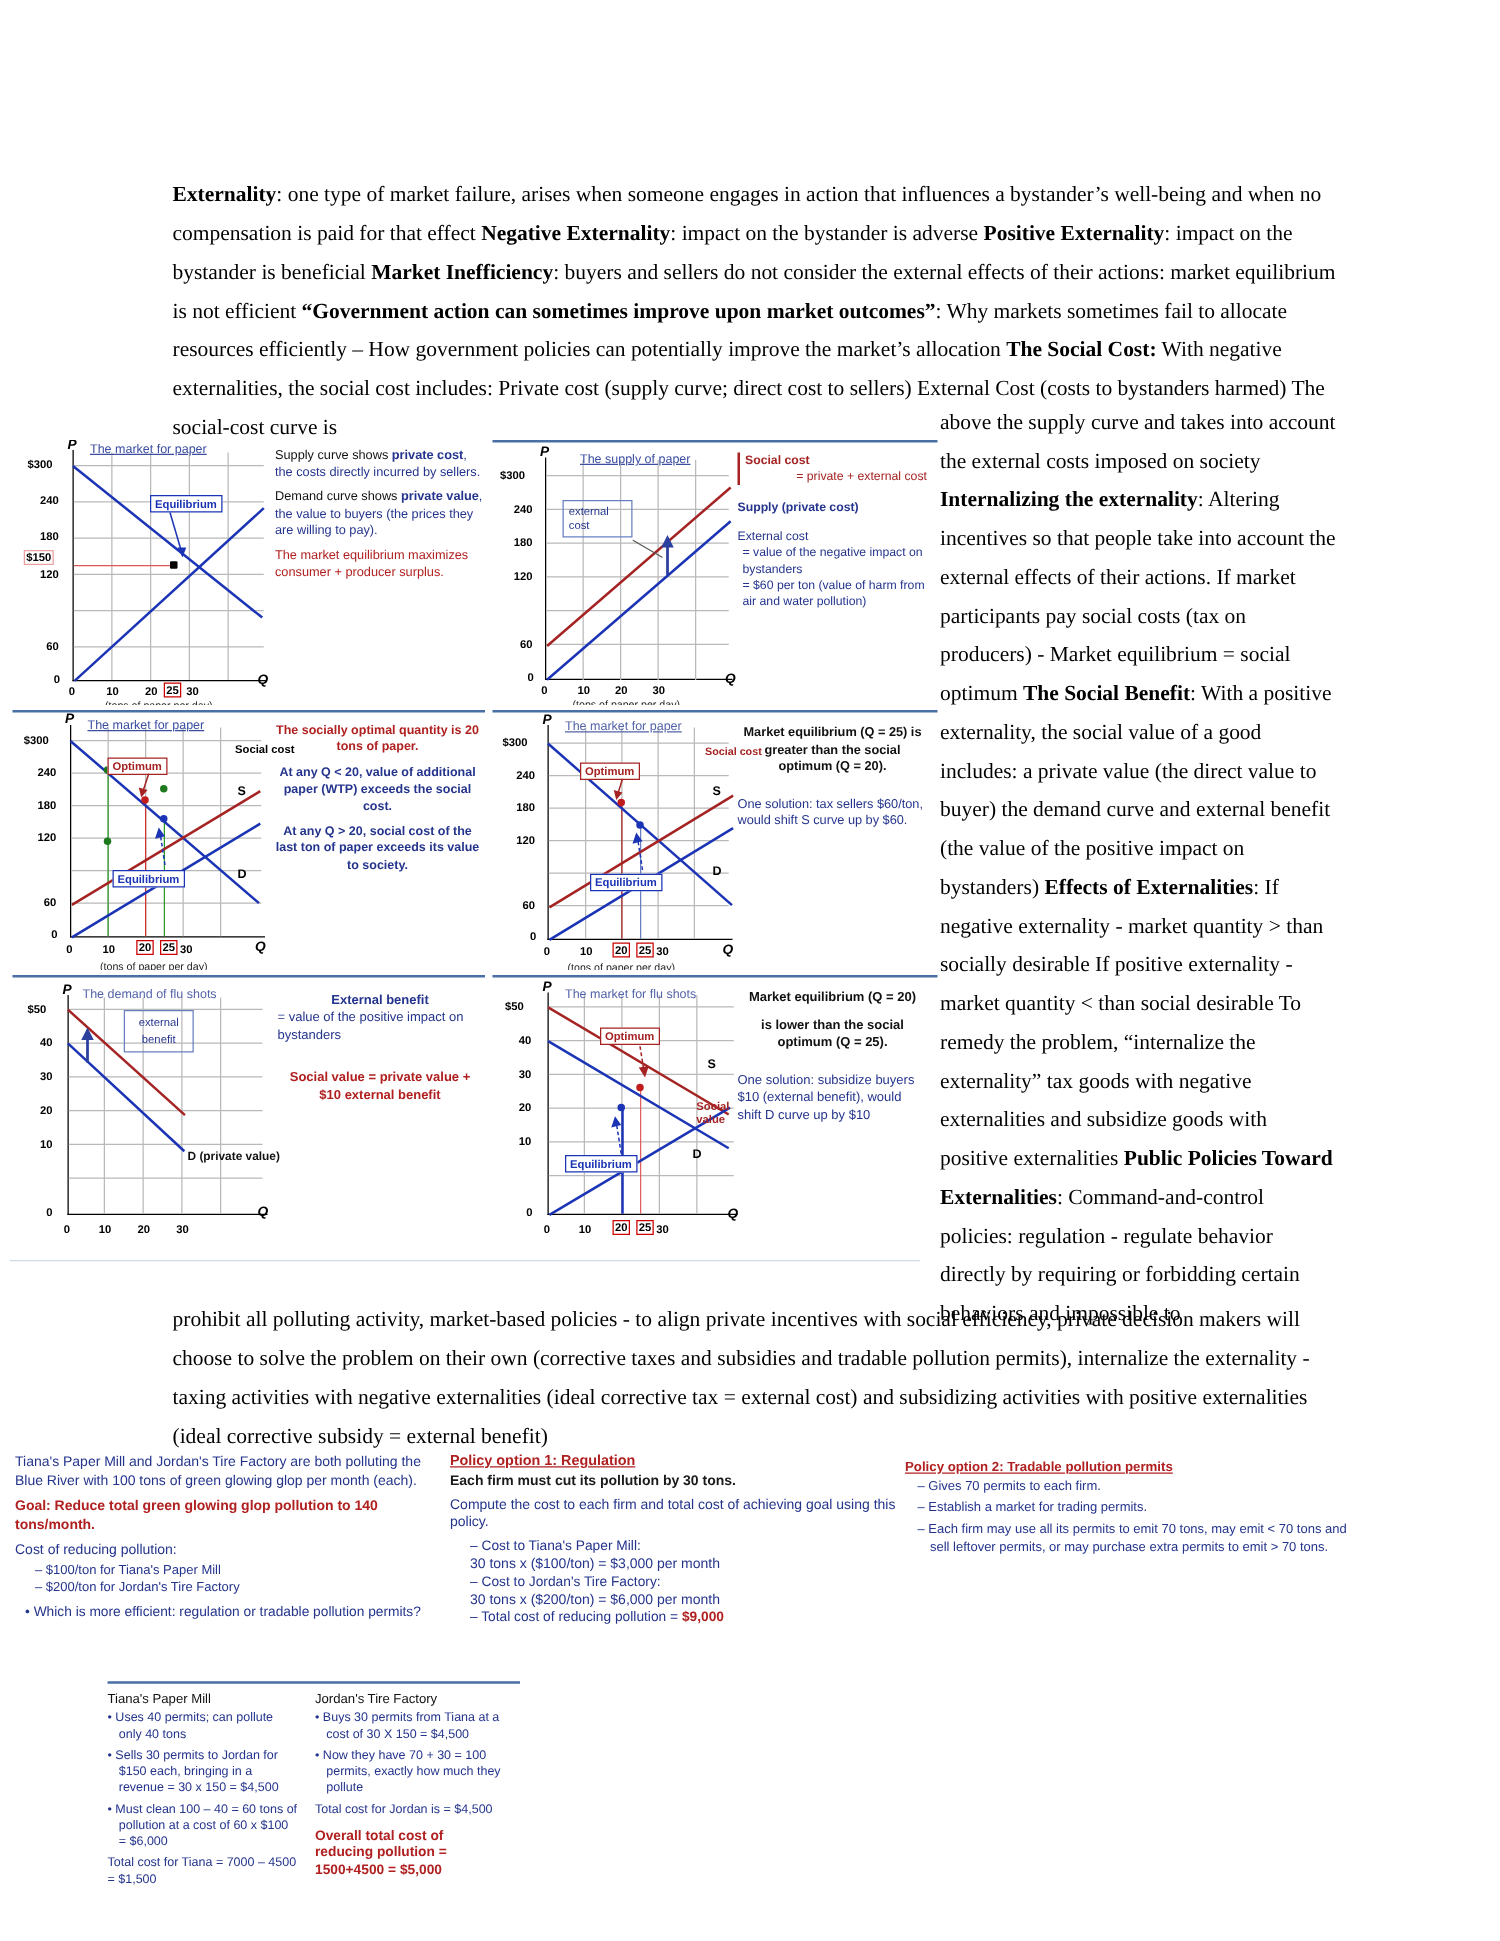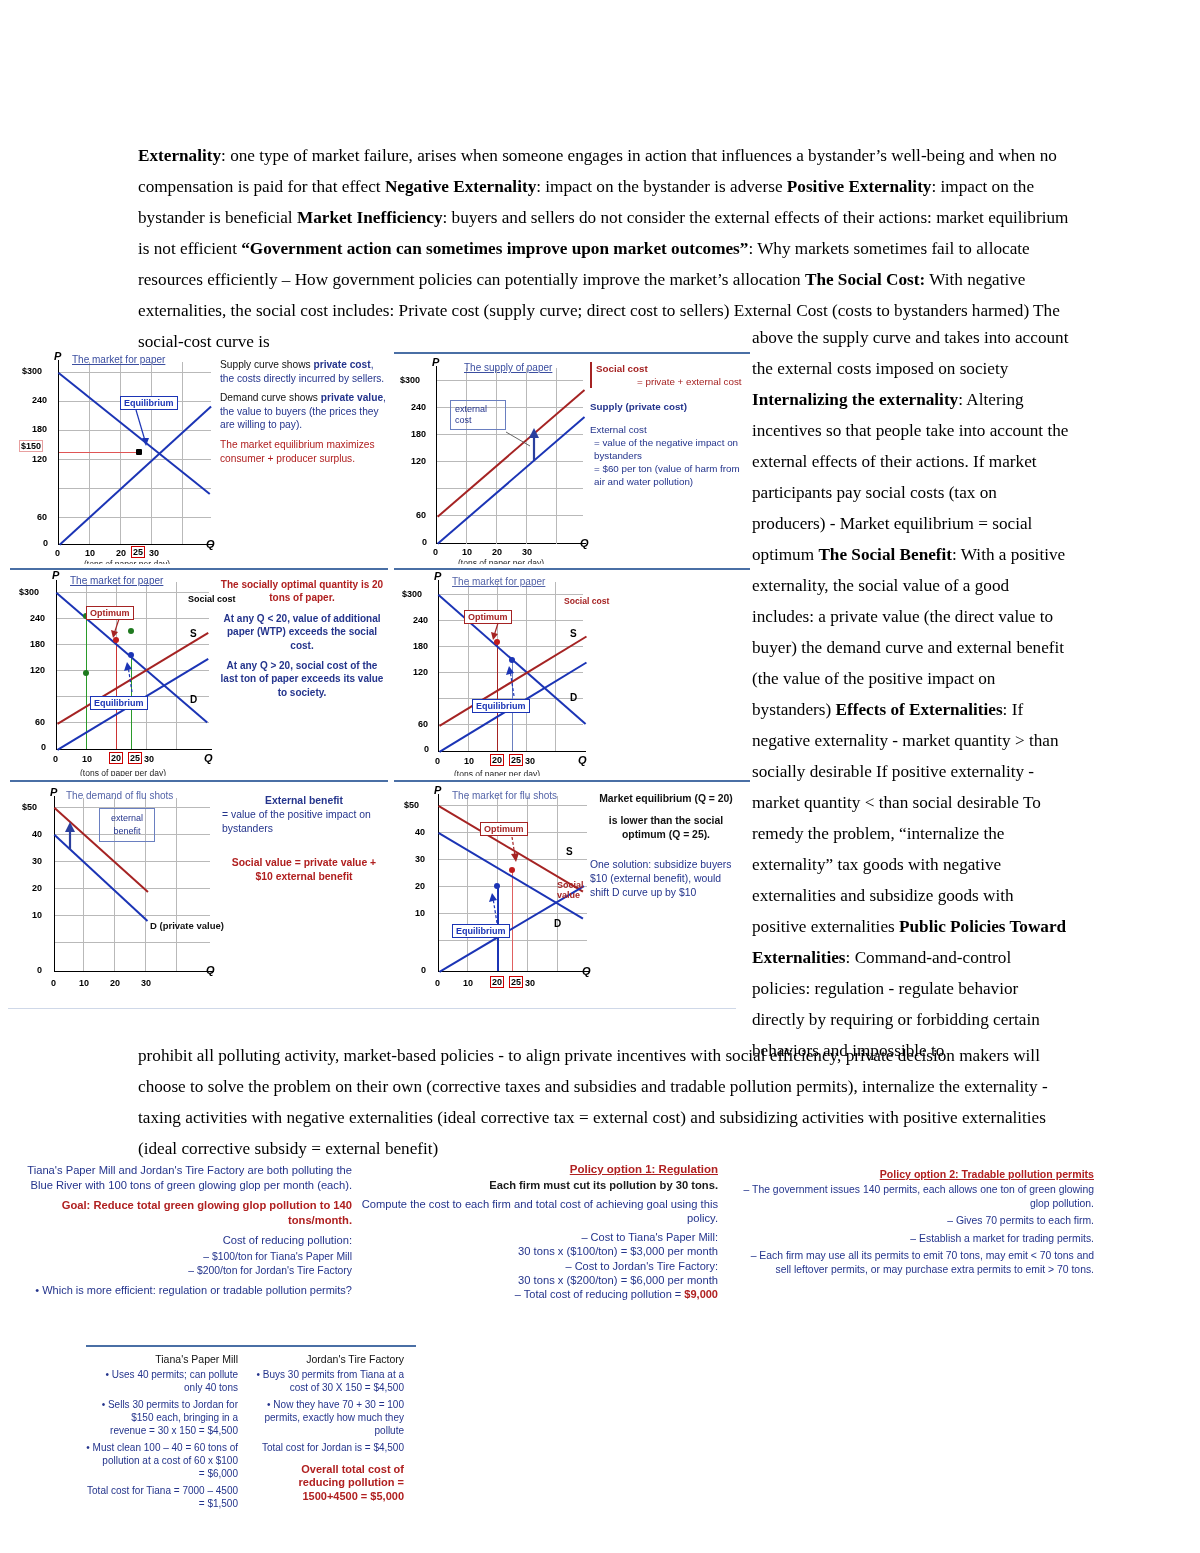--- a/index.html
+++ b/index.html
@@ -80,21 +80,21 @@
 
   .note-h{ font-weight:bold;text-align:center; }
   .note-blue{ color:#24348c; }
   .note-red{ color:#b02020; }
   .note-dark{ color:#111; }
 
   
   .arrow{ position:absolute; }
 
   
-  .policy{ position:absolute; font-family:"Liberation Sans", sans-serif;text-align:right; }
+  .policy{ position:absolute; font-family:"Liberation Sans", sans-serif; }
   .p1{ left:12px; top:1163px; width:340px; }
   .p2{ left:360px; top:1163px; width:358px; }
   .p3{ left:724px; top:1168px; width:370px; }
   .p4{ left:86px; top:1345px; width:330px; }
 
   .policy .hd{ color:#b02020; font-weight:bold; font-size:11.5px;
                text-decoration:underline; margin-bottom:3px;}
   .policy .ln{ color:#24348c; font-size:11.2px; line-height:14.6px; }
   .policy .ln.redtx{ color:#b02020; font-weight:bold;}
   .policy .ln.darktx{ color:#1a1a1a; font-weight:bold;}
@@ -333,20 +333,24 @@
       </svg>
       <div class="callout blue-box" style="left:78px;top:129px;">Equilibrium</div>
       <svg class="arrow" style="left:110px;top:94px;width:18px;height:36px;" viewBox="0 0 18 36">
         <path d="M10,32 L6,6" stroke="#1b34b5" stroke-width="1.2" fill="none" stroke-dasharray="3,2"></path>
         <path d="M5,2 L2,11 L10,9 Z" fill="#1b34b5"></path>
       </svg>
       <div class="tick-lbl" style="left:170px;top:26px;font-size:8.6px;color:#a52323;">Social cost</div>
       <div class="tick-lbl" style="left:176px;top:58px;font-size:10px;">S</div>
       <div class="tick-lbl" style="left:176px;top:122px;font-size:10px;">D</div>
     </div>
+    <div class="notes" style="left:196px;top:10px;width:152px;font-size:10.2px;line-height:13.6px;">
+      <div class="note-h note-dark" style="margin-bottom:16px;">Market equilibrium (Q = 25) is greater than the social optimum (Q = 20).</div>
+      <div class="note-blue">One solution: tax sellers $60/ton, would shift S curve up by $60.</div>
+    </div>
   </div>
 
   <div class="slide s5">
     <div class="chart-area" style="left:0;top:0;width:214px;height:212px;">
       <div class="axis-line" style="left:44px;top:14px;width:1.4px;height:176px;"></div>
       <div class="axis-line" style="left:44px;top:189px;width:160px;height:1.4px;"></div>
       <div class="grid-line" style="left:45px;top:25px;width:155px;height:1px;"></div>
       <div class="grid-line" style="left:45px;top:52px;width:155px;height:1px;"></div>
       <div class="grid-line" style="left:45px;top:79px;width:155px;height:1px;"></div>
       <div class="grid-line" style="left:45px;top:106px;width:155px;height:1px;"></div>
@@ -467,21 +471,20 @@
   <div class="ln" style="margin-bottom:4px;">Compute the cost to each firm and total cost of achieving goal using this policy.</div>
   <div class="sub" style="font-size:11px;">– Cost to Tiana's Paper Mill:</div>
   <div class="ln" style="padding-left:16px;">30 tons x ($100/ton) = $3,000 per month</div>
   <div class="sub" style="font-size:11px;">– Cost to Jordan's Tire Factory:</div>
   <div class="ln" style="padding-left:16px;">30 tons x ($200/ton) = $6,000 per month</div>
   <div class="sub" style="font-size:11px;"><span>– Total cost of reducing pollution = </span><span style="color:#b02020;font-weight:bold;">$9,000</span></div>
 </div>
 
 <div class="policy p3">
   <div class="hd" style="font-size:10.6px;">Policy option 2:  Tradable pollution permits</div>
-  <div class="sub" style="padding-left:20px;text-indent:-10px;margin-bottom:3px;">– The government issues 140 permits, each allows one ton of green glowing glop pollution.</div>
   <div class="sub" style="padding-left:20px;text-indent:-10px;margin-bottom:3px;">– Gives 70 permits to each firm.</div>
   <div class="sub" style="padding-left:20px;text-indent:-10px;margin-bottom:3px;">– Establish a market for trading permits.</div>
   <div class="sub" style="padding-left:20px;text-indent:-10px;margin-bottom:4px;">– Each firm may use all its permits to emit 70 tons, may emit &lt; 70 tons and sell leftover permits, or may purchase extra permits to emit &gt; 70 tons.</div>
 </div>
 
 <div class="policy p4">
   <div class="divider"></div>
   <div class="tbl2" style="padding-top:8px;">
     <div class="col">
       <div class="ttl">Tiana's Paper Mill</div>

